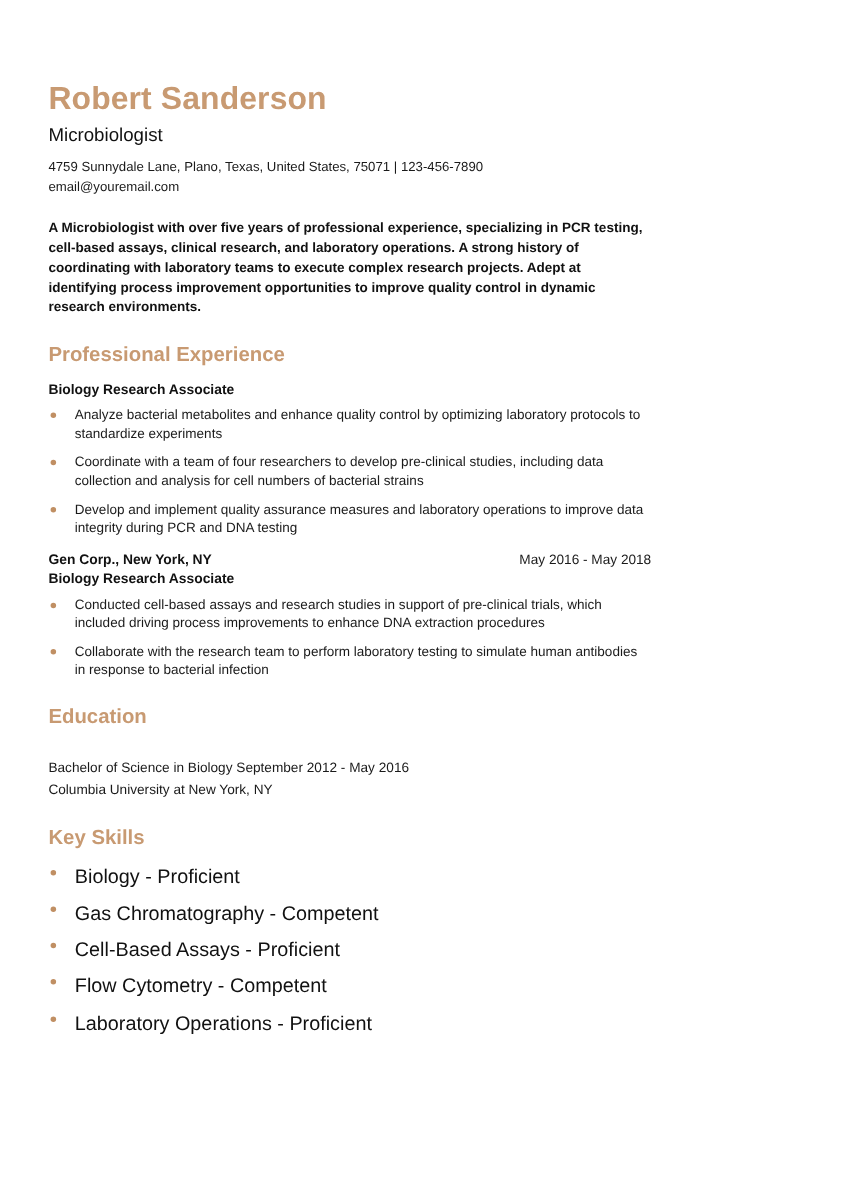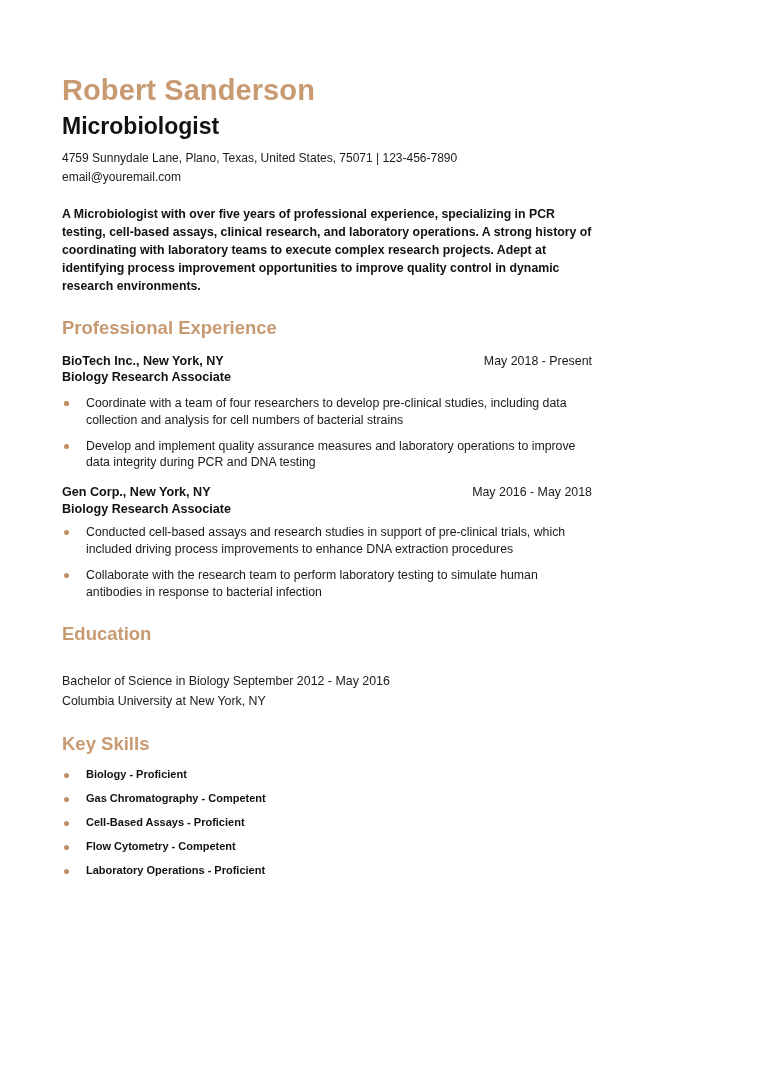--- a/index.html
+++ b/index.html
@@ -13,37 +13,37 @@
     font-family: "Liberation Sans", sans-serif;
     color: #1a1a1a;
     -webkit-font-smoothing: antialiased;
   }
   .page {
     position: relative;
     width: 680px;
     height: 1087px;
     background: #ffffff;
     box-sizing: border-box;
-    padding: 0 88px 0 62px;
+    padding: 0 88px 0 44px;
     overflow: hidden;
   }
 
   
   .header { padding-top: 74px; }
   .name {
     font-size: 29px;
     font-weight: bold;
     color: #c89a72;
     letter-spacing: 0.1px;
     line-height: 1.12;
     margin: 0;
   }
   .job-title {
-    font-size: 23px;
-    font-weight: bold;
+    font-size: 17px;
+    font-weight: normal;
     color: #111111;
     margin: 7px 0 0 0;
     line-height: 1.15;
   }
   .contact-line {
     font-size: 12px;
     color: #1a1a1a;
     margin-top: 9px;
     line-height: 1.55;
   }
@@ -133,22 +133,22 @@
 
   
   ul.skills {
     list-style: none;
     margin: 12px 0 0 0;
     padding: 0;
   }
   ul.skills li {
     position: relative;
     padding-left: 24px;
-    font-size: 11px;
-    font-weight: bold;
+    font-size: 18px;
+    font-weight: normal;
     line-height: 1.35;
     color: #111111;
     margin-bottom: 9px;
   }
   ul.skills li .dot {
     position: absolute;
     left: 2px;
     top: 6px;
     width: 5px;
     height: 5px;
@@ -169,28 +169,25 @@
       <div>4759 Sunnydale Lane, Plano, Texas, United States, 75071 | 123-456-7890</div>
       <div>email@youremail.com</div>
     </div>
   </div>
 
   <div class="summary">A Microbiologist with over five years of professional experience,  specializing in PCR testing, cell-based assays, clinical research, and  laboratory operations. A strong history of coordinating with laboratory  teams to execute complex research projects. Adept at identifying process  improvement opportunities to improve quality control in dynamic  research environments.</div>
 
   <div class="section-heading">Professional Experience</div>
 
   <div class="job">
-    <div class="job-row">
-      <div class="job-company">BioTech Inc., New York, NY</div>
-      <div class="job-dates">May 2018 - Present</div>
-    </div>
     <div class="job-role">Biology Research Associate</div>
     <ul class="bullets">
       <li>
         <span class="dot"></span>
+        <span>Analyze bacterial metabolites and enhance quality control by optimizing laboratory protocols to standardize experiments</span>
       </li>
       <li>
         <span class="dot"></span>
         <span>Coordinate with a team of four researchers to develop pre-clinical  studies, including data collection and analysis for cell numbers of  bacterial strains</span>
       </li>
       <li>
         <span class="dot"></span>
         <span>Develop and implement quality assurance measures and laboratory operations to improve data integrity during PCR and DNA testing</span>
       </li>
     </ul>

